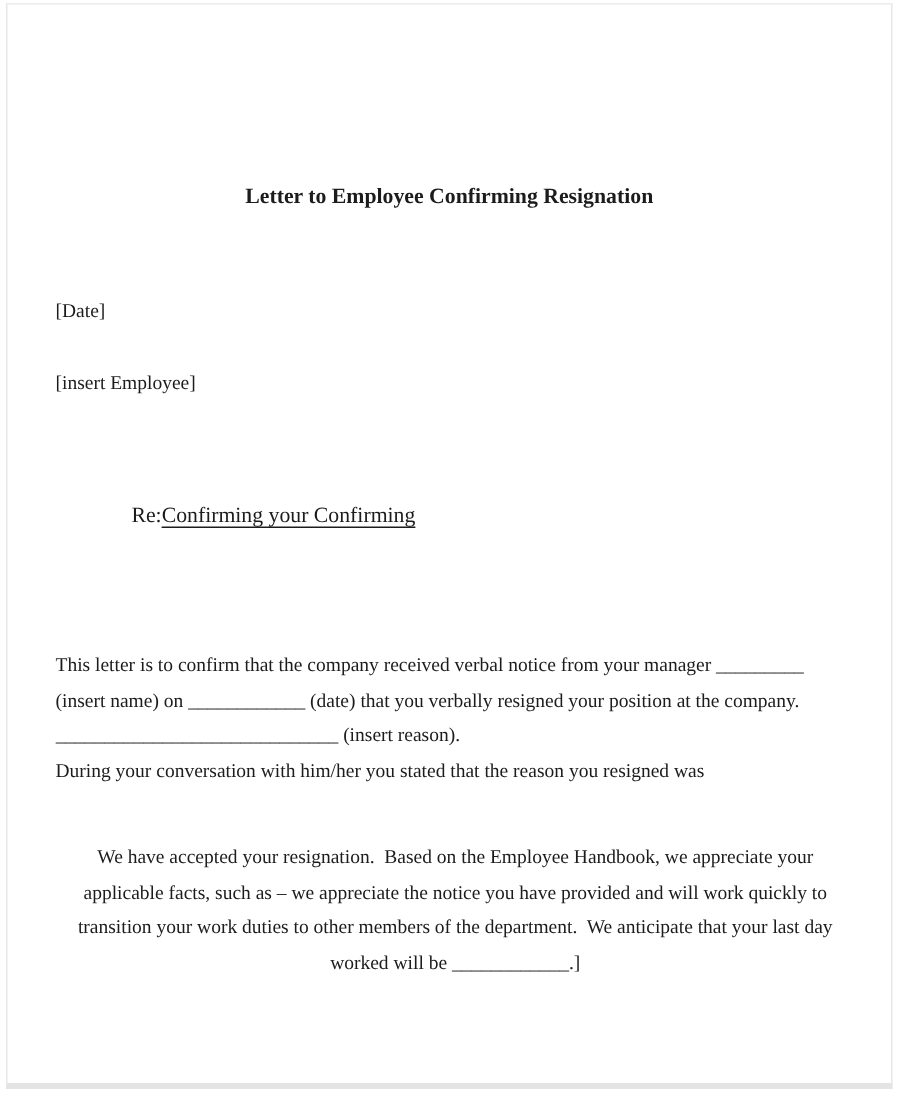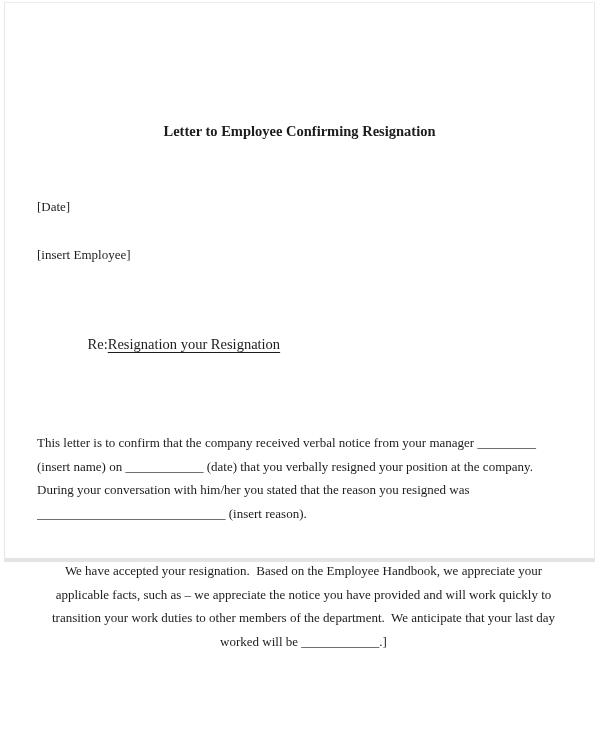--- a/index.html
+++ b/index.html
@@ -9,21 +9,21 @@
     background: #ffffff;
     font-family: "Liberation Serif", "DejaVu Serif", serif;
     color: #1c1c1c;
     overflow: hidden;
   }
   .page {
     position: absolute;
     left: 4px;
     top: 2px;
     width: 591px;
-    height: 560px;
+    height: 724px;
     background: #ffffff;
     border-top: 1px solid #ececec;
     border-left: 1px solid #e7e7e7;
     border-right: 1px solid #e7e7e7;
     border-bottom: 4px solid #e4e4e4;
   }
   .content {
     position: absolute;
     left: 0;
     top: 0;
@@ -77,29 +77,29 @@
 <div class="page">
   <div class="content">
 
     <div class="title">Letter to Employee Confirming Resignation</div>
 
     <div class="line date-line">[Date]</div>
 
     <div class="line recipient-line">[insert Employee]</div>
 
     <div class="re-line">
-      <span class="re-label">Re:</span><span class="re-subject">Resignation your Resignation</span>
+      <span class="re-label">Re:</span><span class="re-subject">Confirming your Confirming</span>
     </div>
 
 
     <div class="paragraph para1">
       <div class="para-line">This letter is to confirm that the company received verbal notice from your manager _________</div>
       <div class="para-line">(insert name) on ____________ (date) that you verbally resigned your position at the company.</div>
+      <div class="para-line">_____________________________ (insert reason).</div>
       <div class="para-line">During your conversation with him/her you stated that the reason you resigned was</div>
-      <div class="para-line">_____________________________ (insert reason).</div>
     </div>
 
     <div class="paragraph para2">
       <div class="para-line">We have accepted your resignation.  Based on the Employee Handbook, we appreciate your</div>
       <div class="para-line">applicable facts, such as – we appreciate the notice you have provided and will work quickly to</div>
       <div class="para-line">transition your work duties to other members of the department.  We anticipate that your last day</div>
       <div class="para-line">worked will be ____________.]</div>
     </div>
 
   </div>

